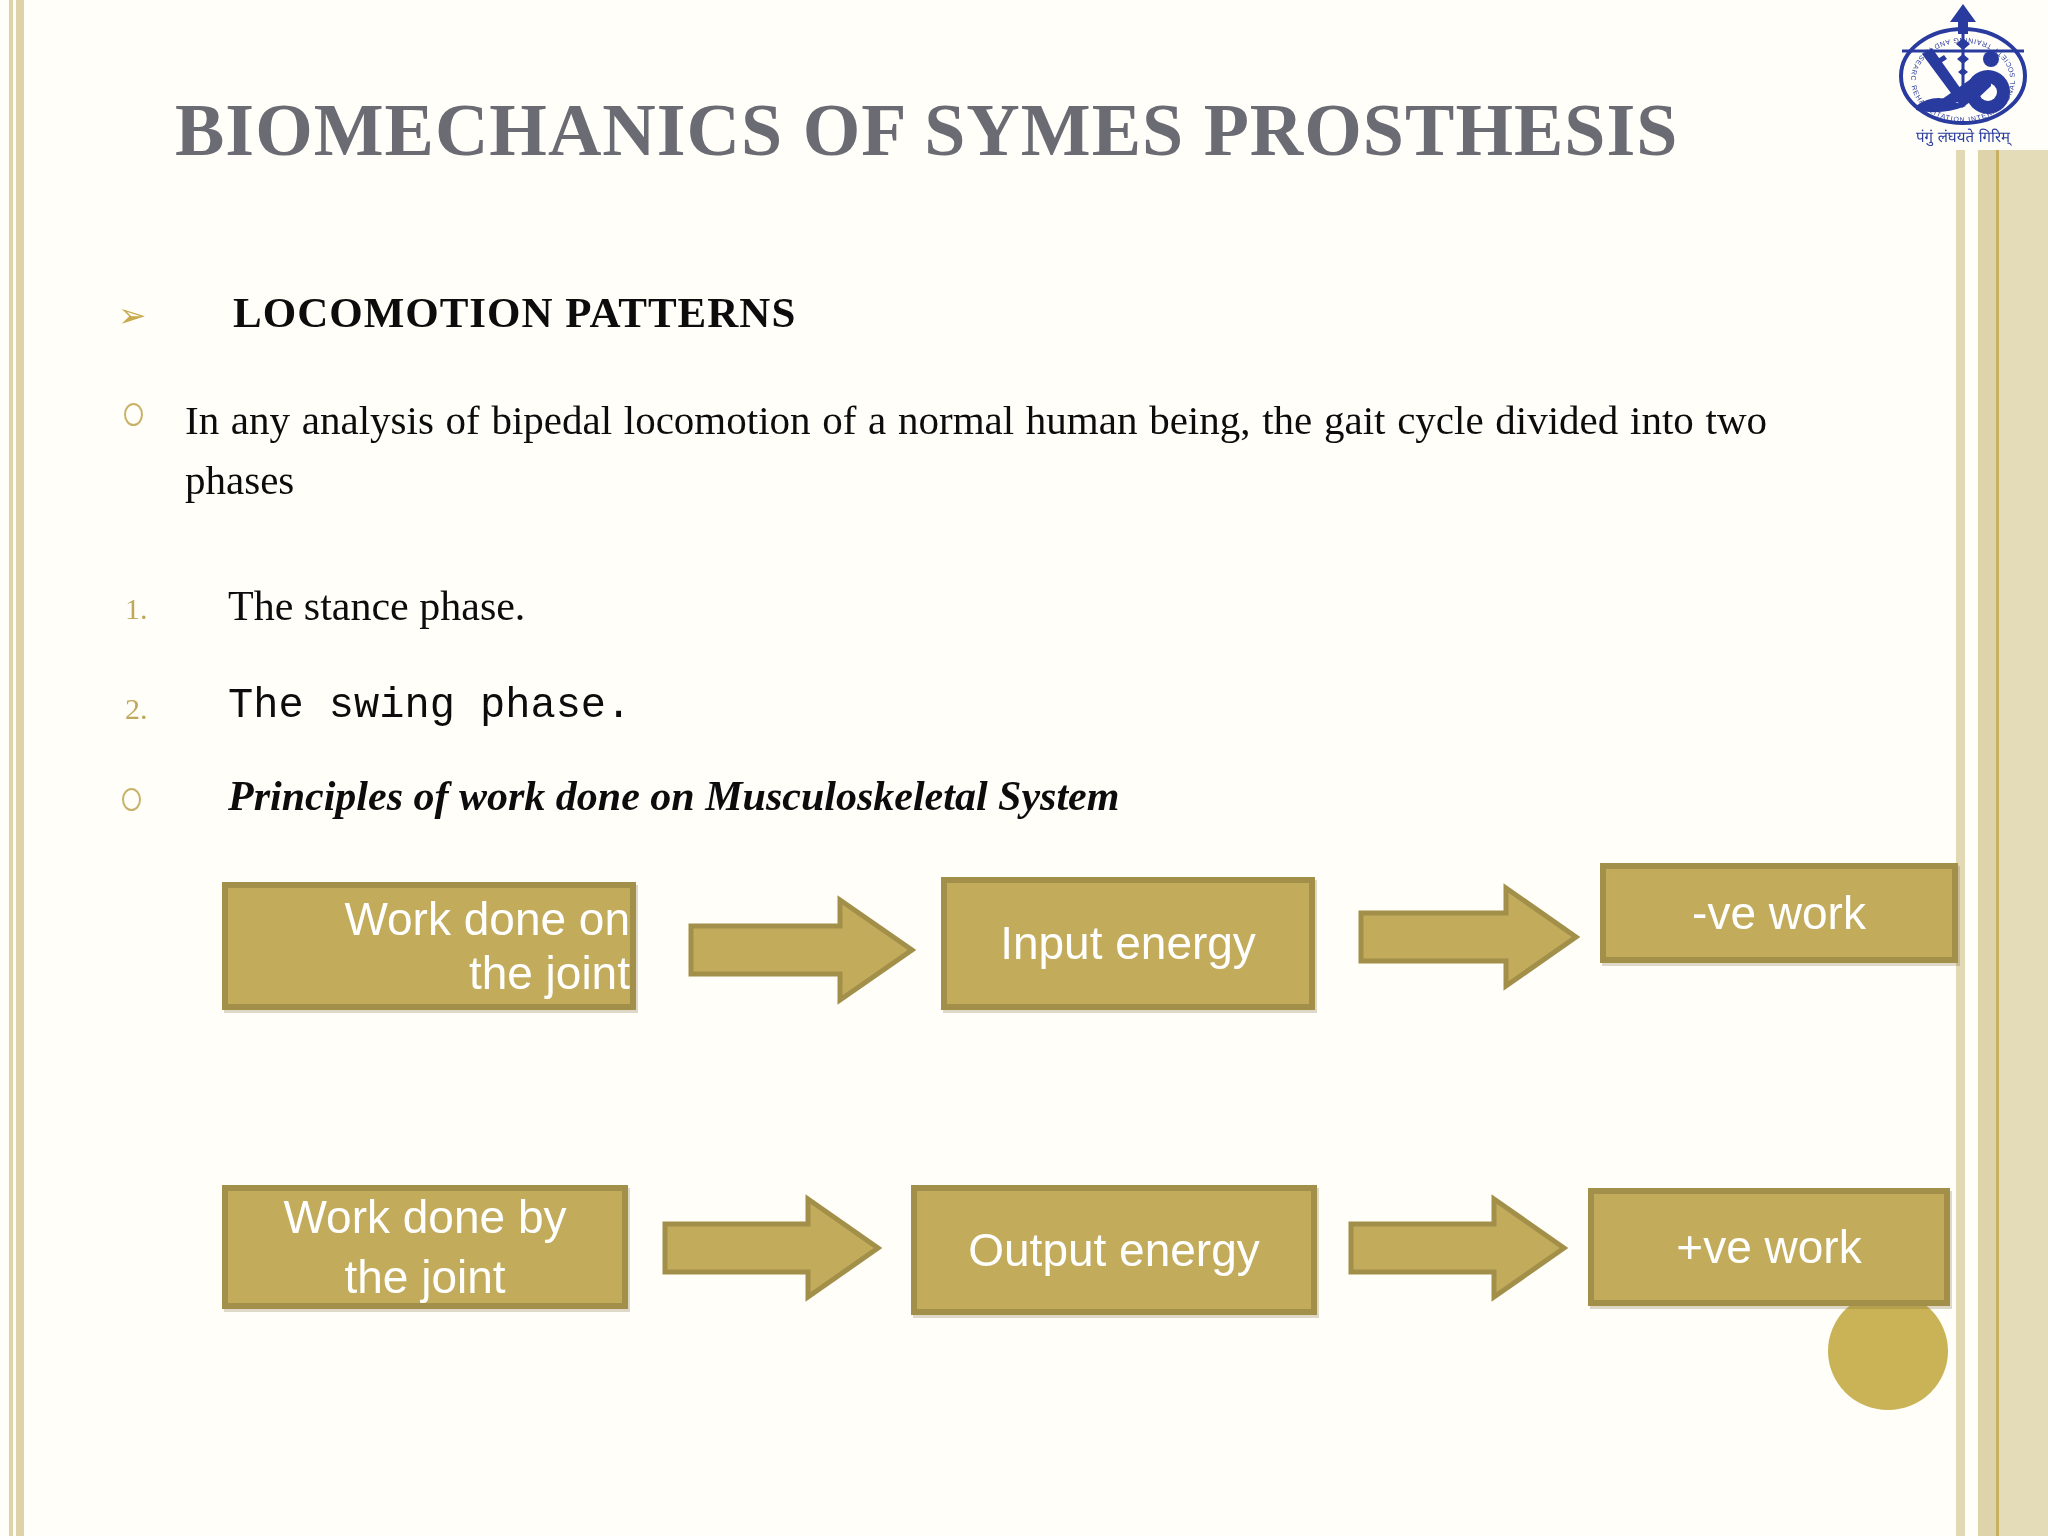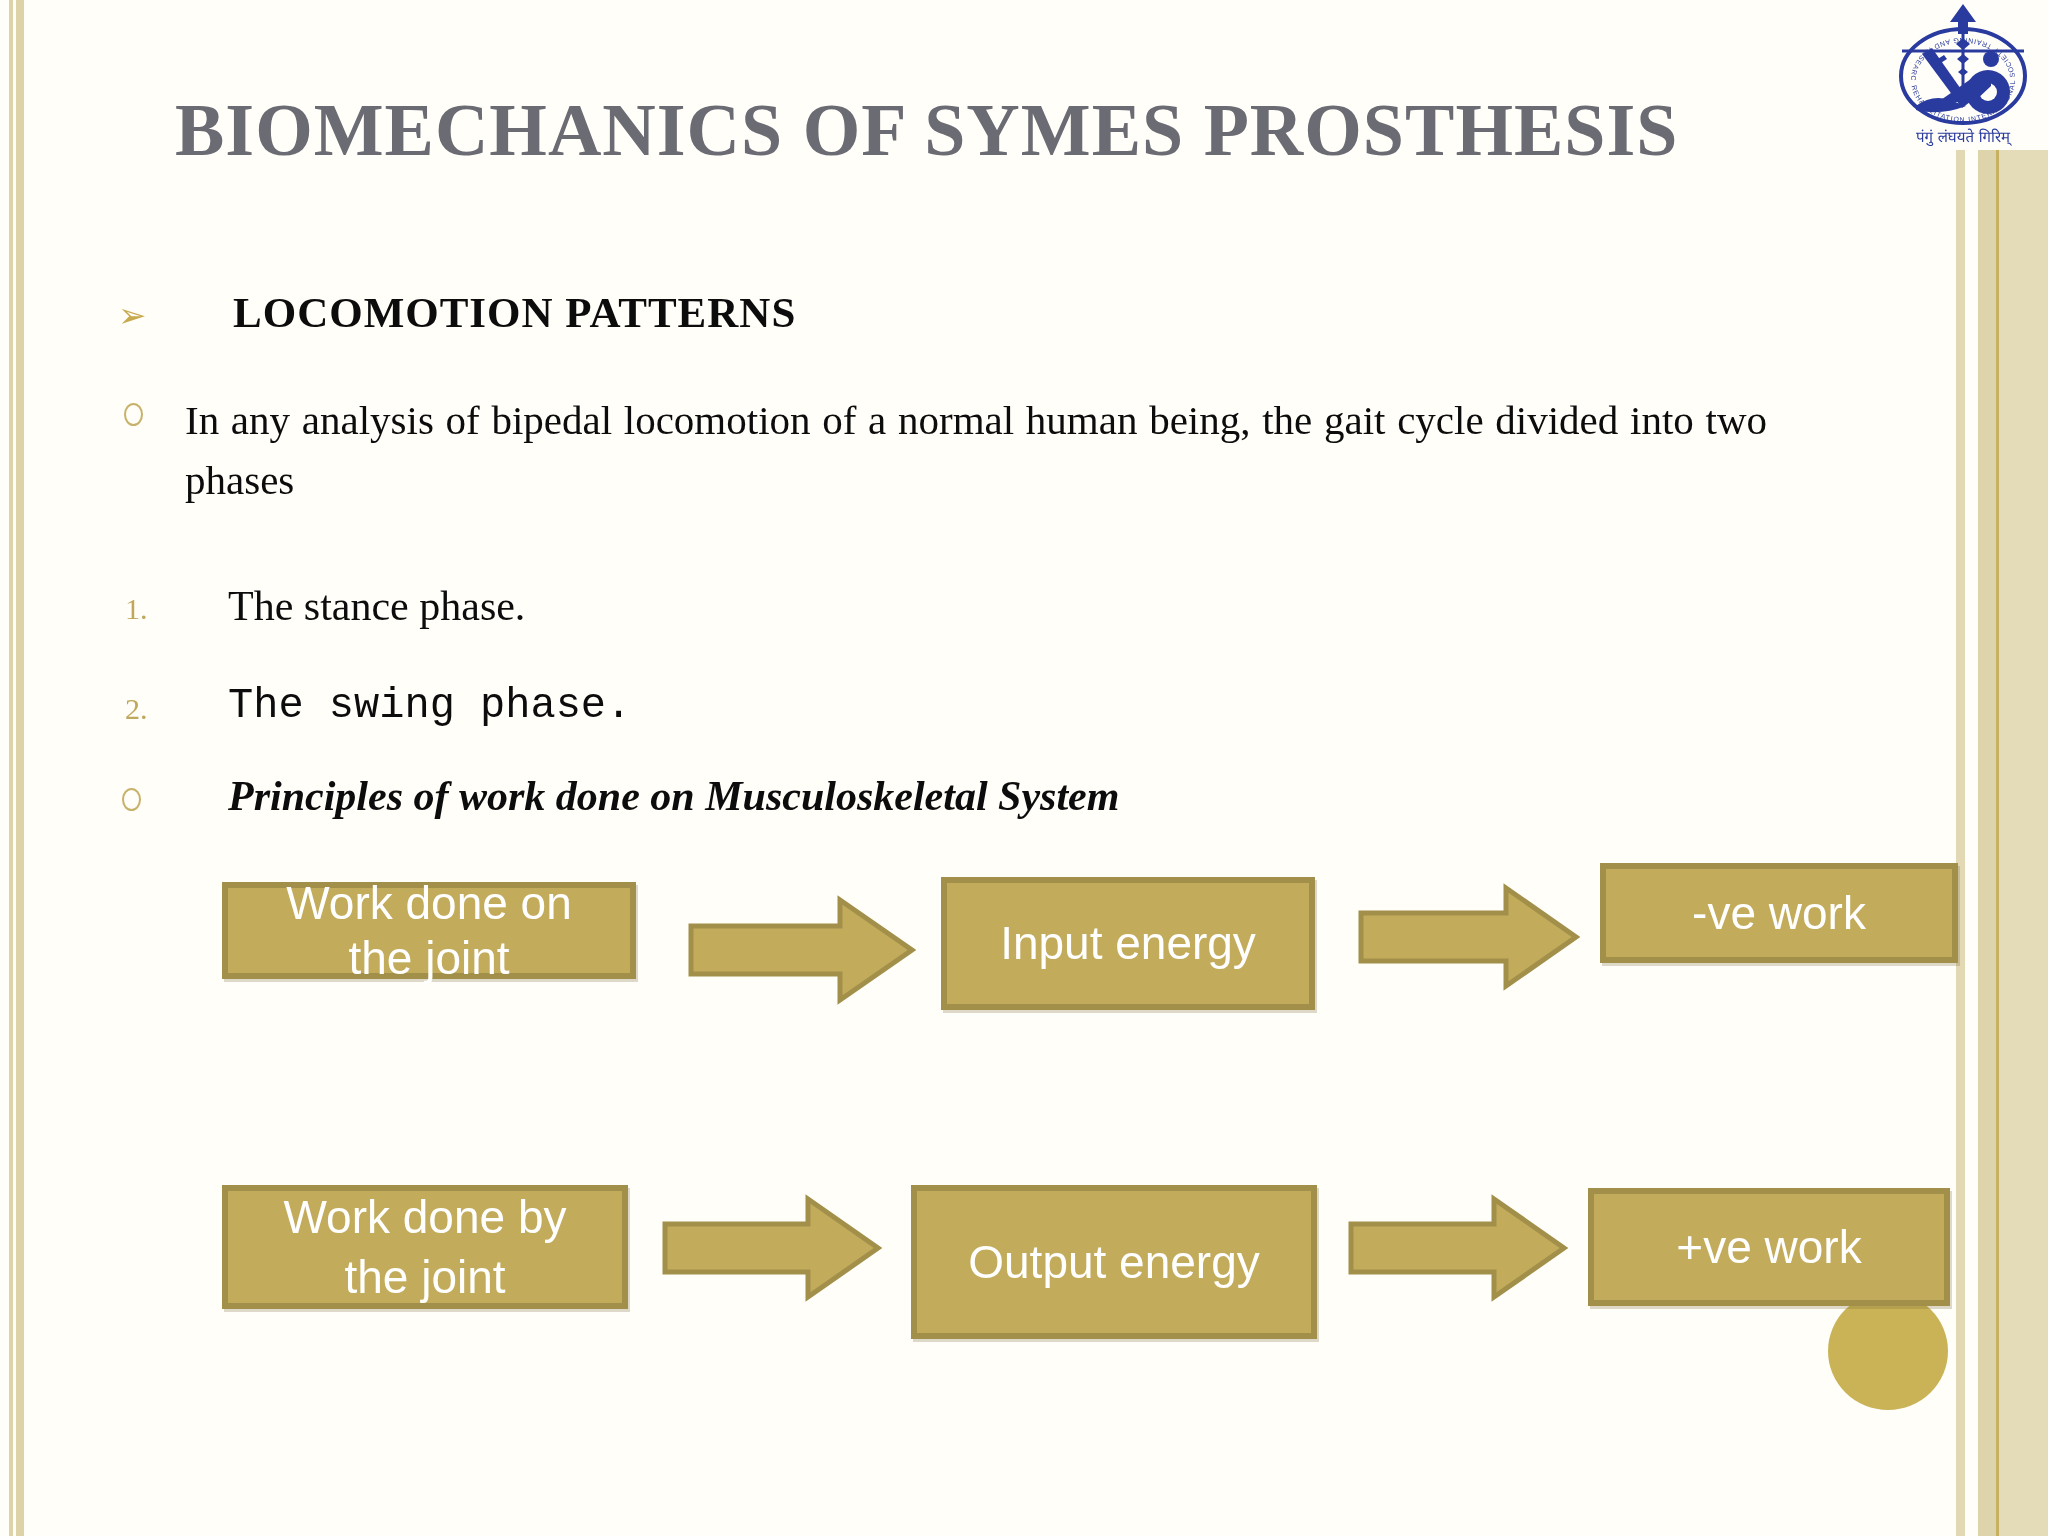--- a/index.html
+++ b/index.html
@@ -95,21 +95,21 @@
 
   <span class="num-marker" style="top:592px;">1.</span>
   <div class="list-text" style="top:582px;text-align:center;">The stance phase.</div>
 
   <span class="num-marker" style="top:692px;">2.</span>
   <div class="list-text" style="top:682px;font-family:Liberation Mono, monospace;">The swing phase.</div>
 
   <span class="o-bullet" style="left:122px;top:788px;"></span>
   <div class="subheading">Principles of work done on Musculoskeletal System</div>
 
-  <div class="flow-box" style="left:222px;top:882px;width:414px;height:97px;">
+  <div class="flow-box" style="left:222px;top:882px;width:414px;height:128px;align-items:flex-end;">
     <div>Work done on</div>
     <div>the  joint</div>
   </div>
   <svg class="flow-arrow" style="left:688px;top:890px;" width="228" height="120" viewBox="0 0 228 120">
     <polygon points="3,36 152,36 152,10 224,60 152,110 152,84 3,84" fill="#c2ab5b" stroke="#a2904a" stroke-width="5"></polygon>
   </svg>
   <div class="flow-box" style="left:941px;top:877px;width:374px;height:133px;">
     <div>Input energy</div>
   </div>
   <svg class="flow-arrow" style="left:1358px;top:878px;" width="222" height="118" viewBox="0 0 222 118">
@@ -119,21 +119,21 @@
     <div>-ve work</div>
   </div>
 
   <div class="flow-box" style="left:222px;top:1185px;width:406px;height:124px;gap:6px;">
     <div>Work done by</div>
     <div>the joint</div>
   </div>
   <svg class="flow-arrow" style="left:662px;top:1188px;" width="220" height="120" viewBox="0 0 220 120">
     <polygon points="3,36 146,36 146,11 216,60 146,109 146,84 3,84" fill="#c2ab5b" stroke="#a2904a" stroke-width="5"></polygon>
   </svg>
-  <div class="flow-box" style="left:911px;top:1185px;width:406px;height:154px;">
+  <div class="flow-box" style="left:911px;top:1185px;width:406px;height:130px;">
     <div>Output energy</div>
   </div>
   <svg class="flow-arrow" style="left:1348px;top:1188px;" width="220" height="120" viewBox="0 0 220 120">
     <polygon points="3,36 146,36 146,11 216,60 146,109 146,84 3,84" fill="#c2ab5b" stroke="#a2904a" stroke-width="5"></polygon>
   </svg>
   <div class="flow-box" style="left:1588px;top:1188px;width:362px;height:118px;">
     <div>+ve work</div>
   </div>
 
   <div class="accent-circle"></div>

